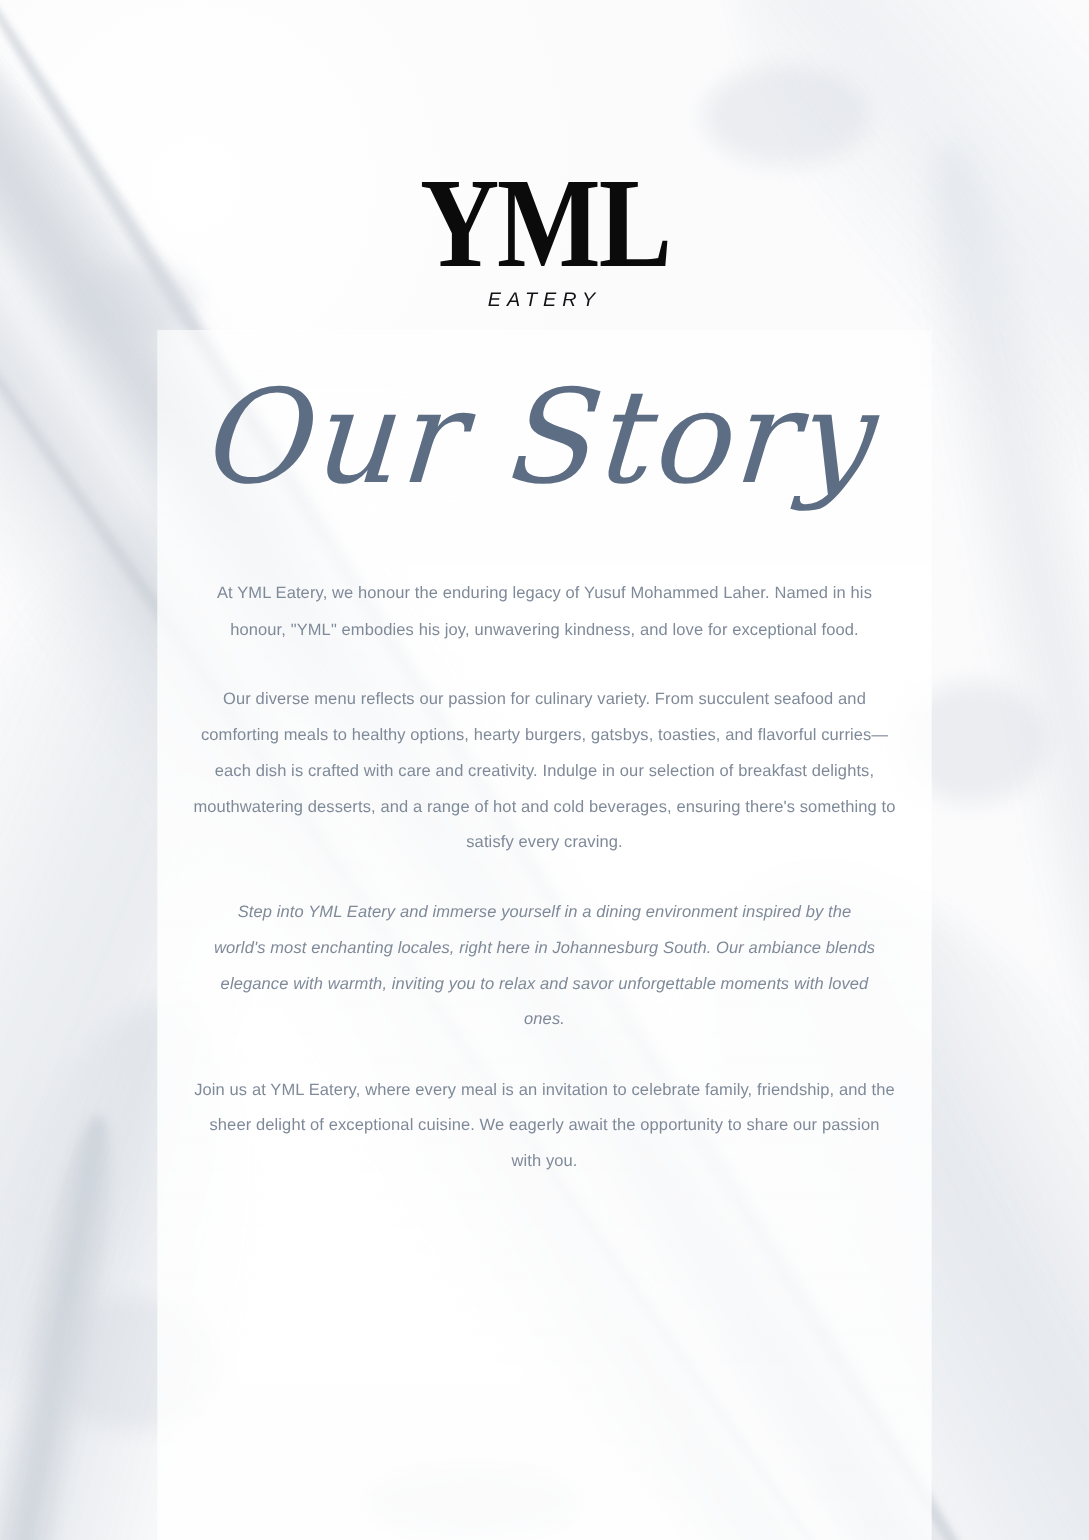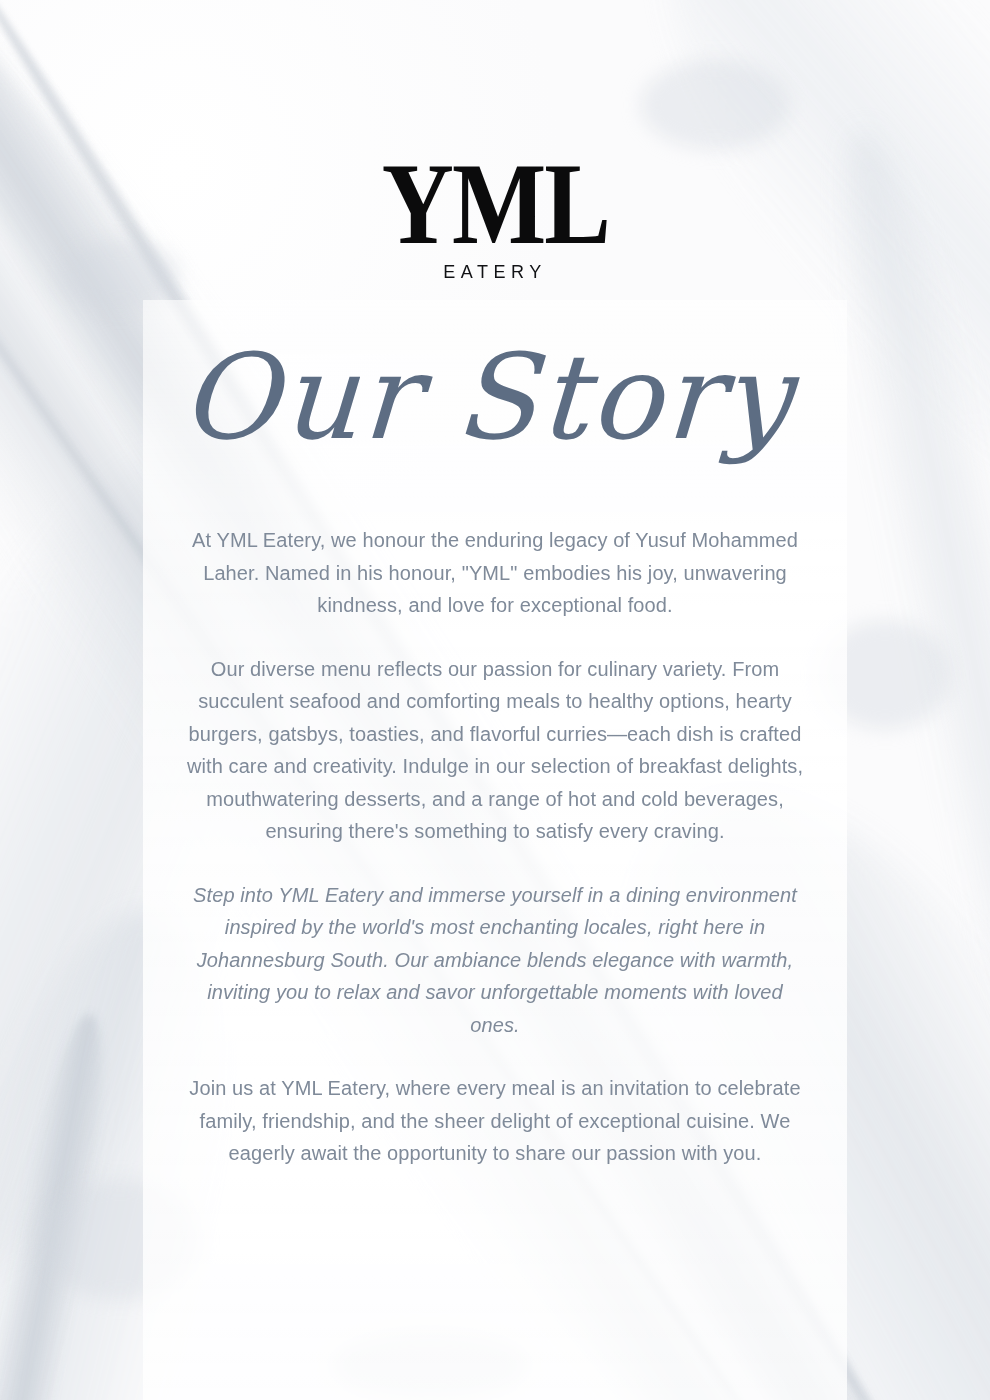--- a/index.html
+++ b/index.html
@@ -189,20 +189,21 @@
     transform-origin: center top;
     display: inline-block;
   }
   .logo-sub {
     margin-top: 16px;
     font-family: "Liberation Sans", sans-serif;
     font-size: 18px;
     font-weight: 400;
     letter-spacing: 5.5px;
     color: #111215;
+    font-style: italic;
   }
 
   .script-heading {
     position: absolute;
     left: 0; right: 0;
     top: 338px;
     text-align: center;
     font-family: "DejaVu Serif", "Liberation Serif", serif;
     font-style: italic;
     font-weight: 400;
@@ -214,21 +215,21 @@
   }
 
   .story-text {
     position: absolute;
     left: 175px;
     top: 524px;
     width: 640px;
     text-align: center;
     color: #7f8a99;
     font-family: "Liberation Sans", sans-serif;
-    font-size: 20px;
+    font-size: 15px;
     line-height: 32.5px;
     font-weight: 400;
     letter-spacing: .1px;
   }
   .story-text p {
     margin: 0 0 31px 0;
   }
   .story-text p:last-child { margin-bottom: 16px; }
   .story-text p.narrow { padding: 0 18px; font-style: italic; }
 </style>

